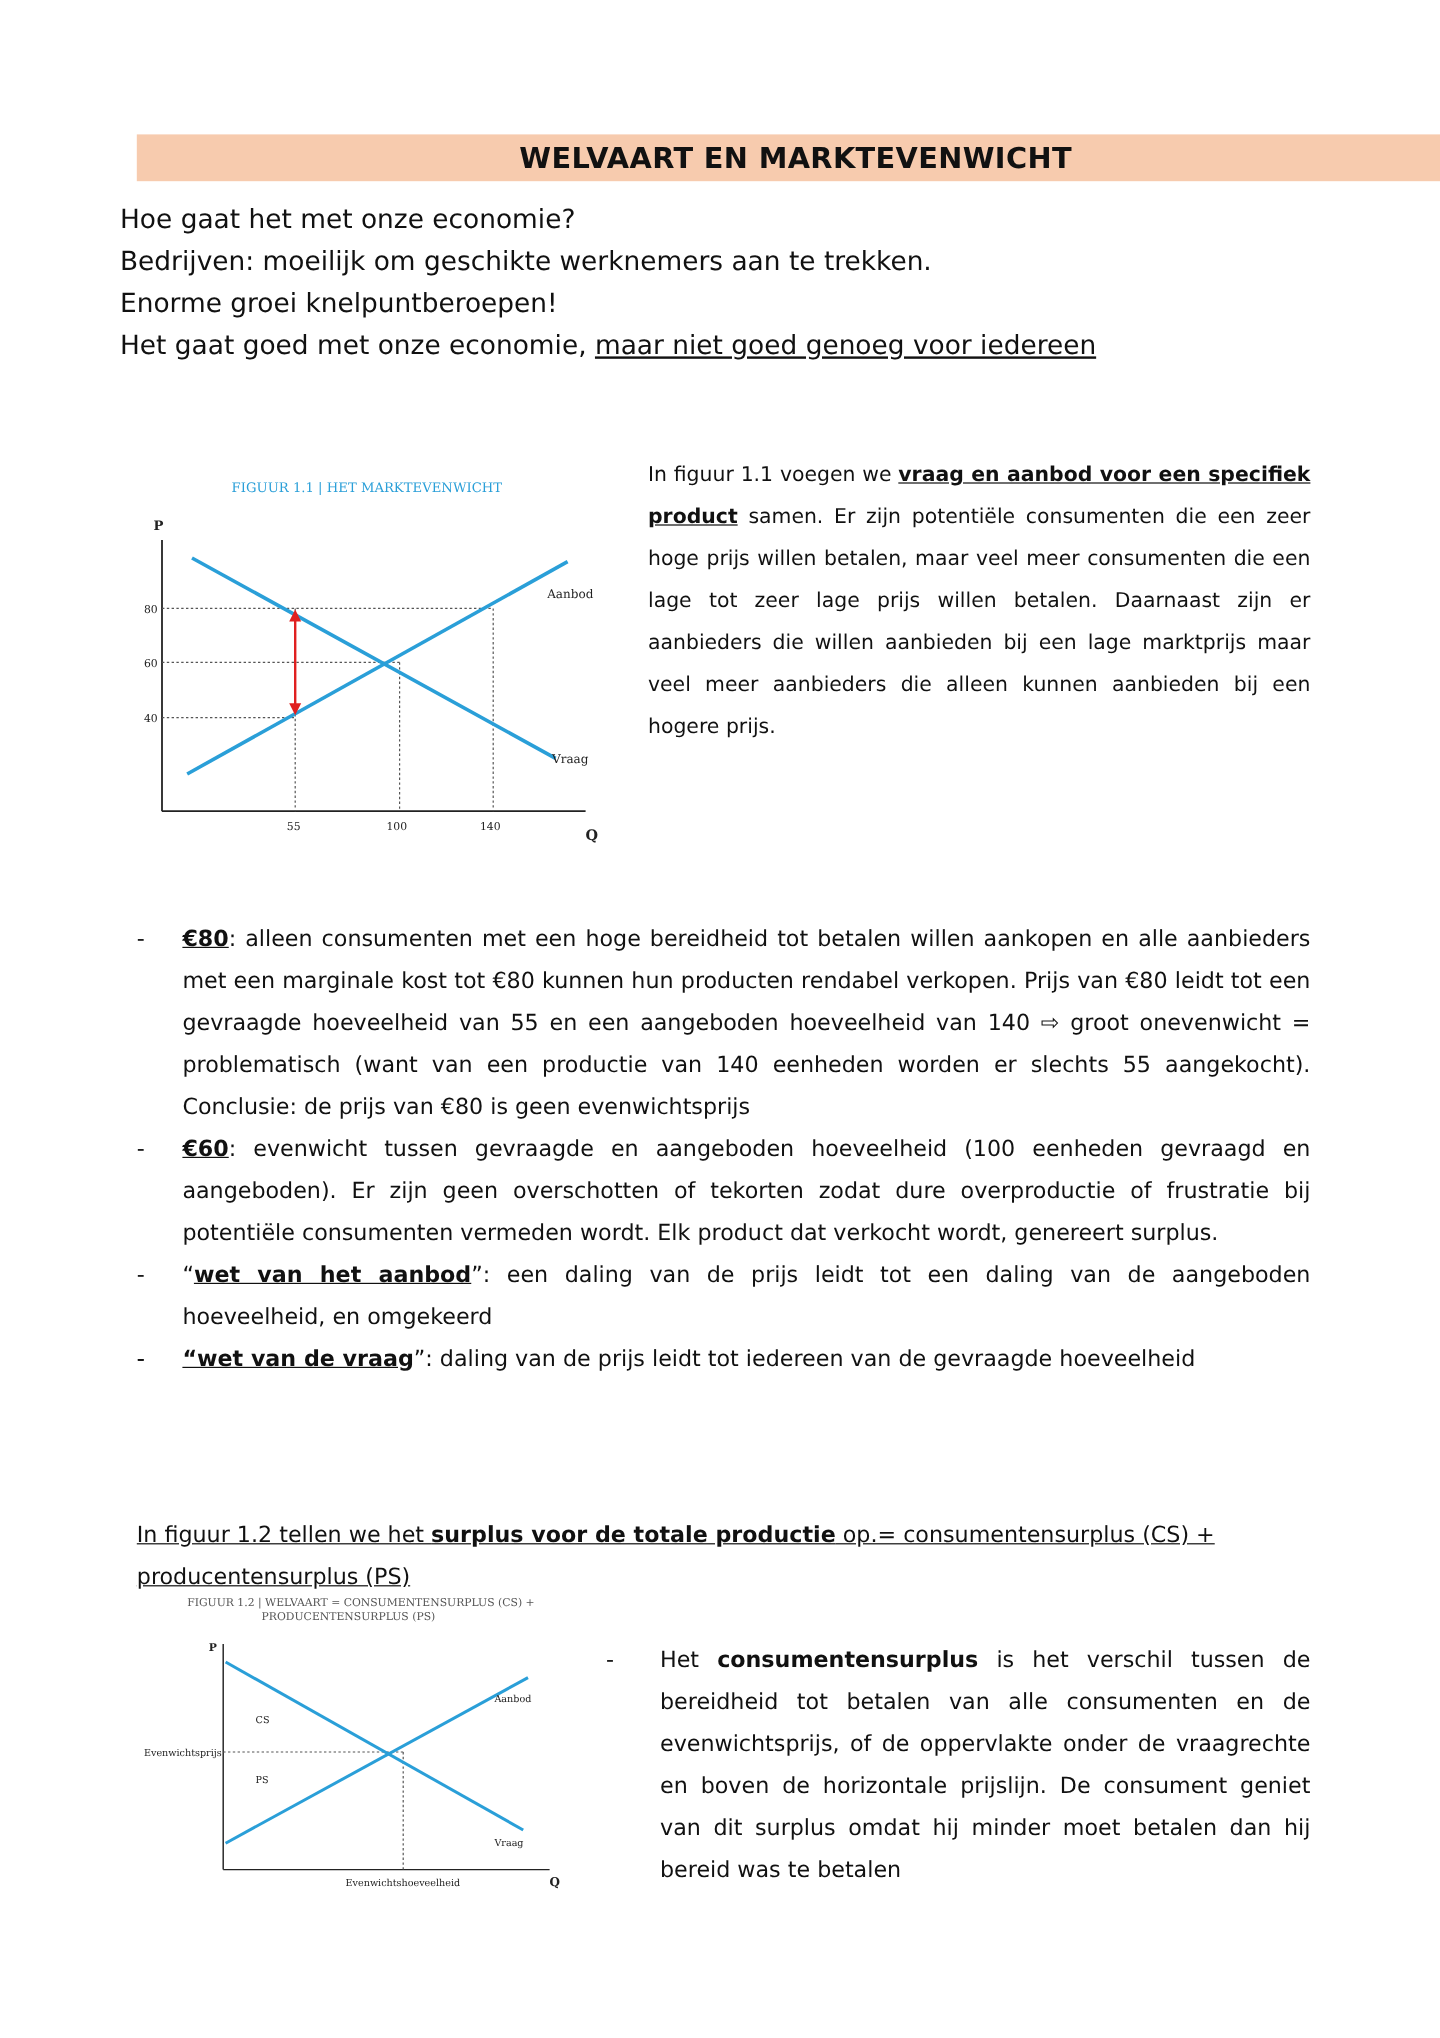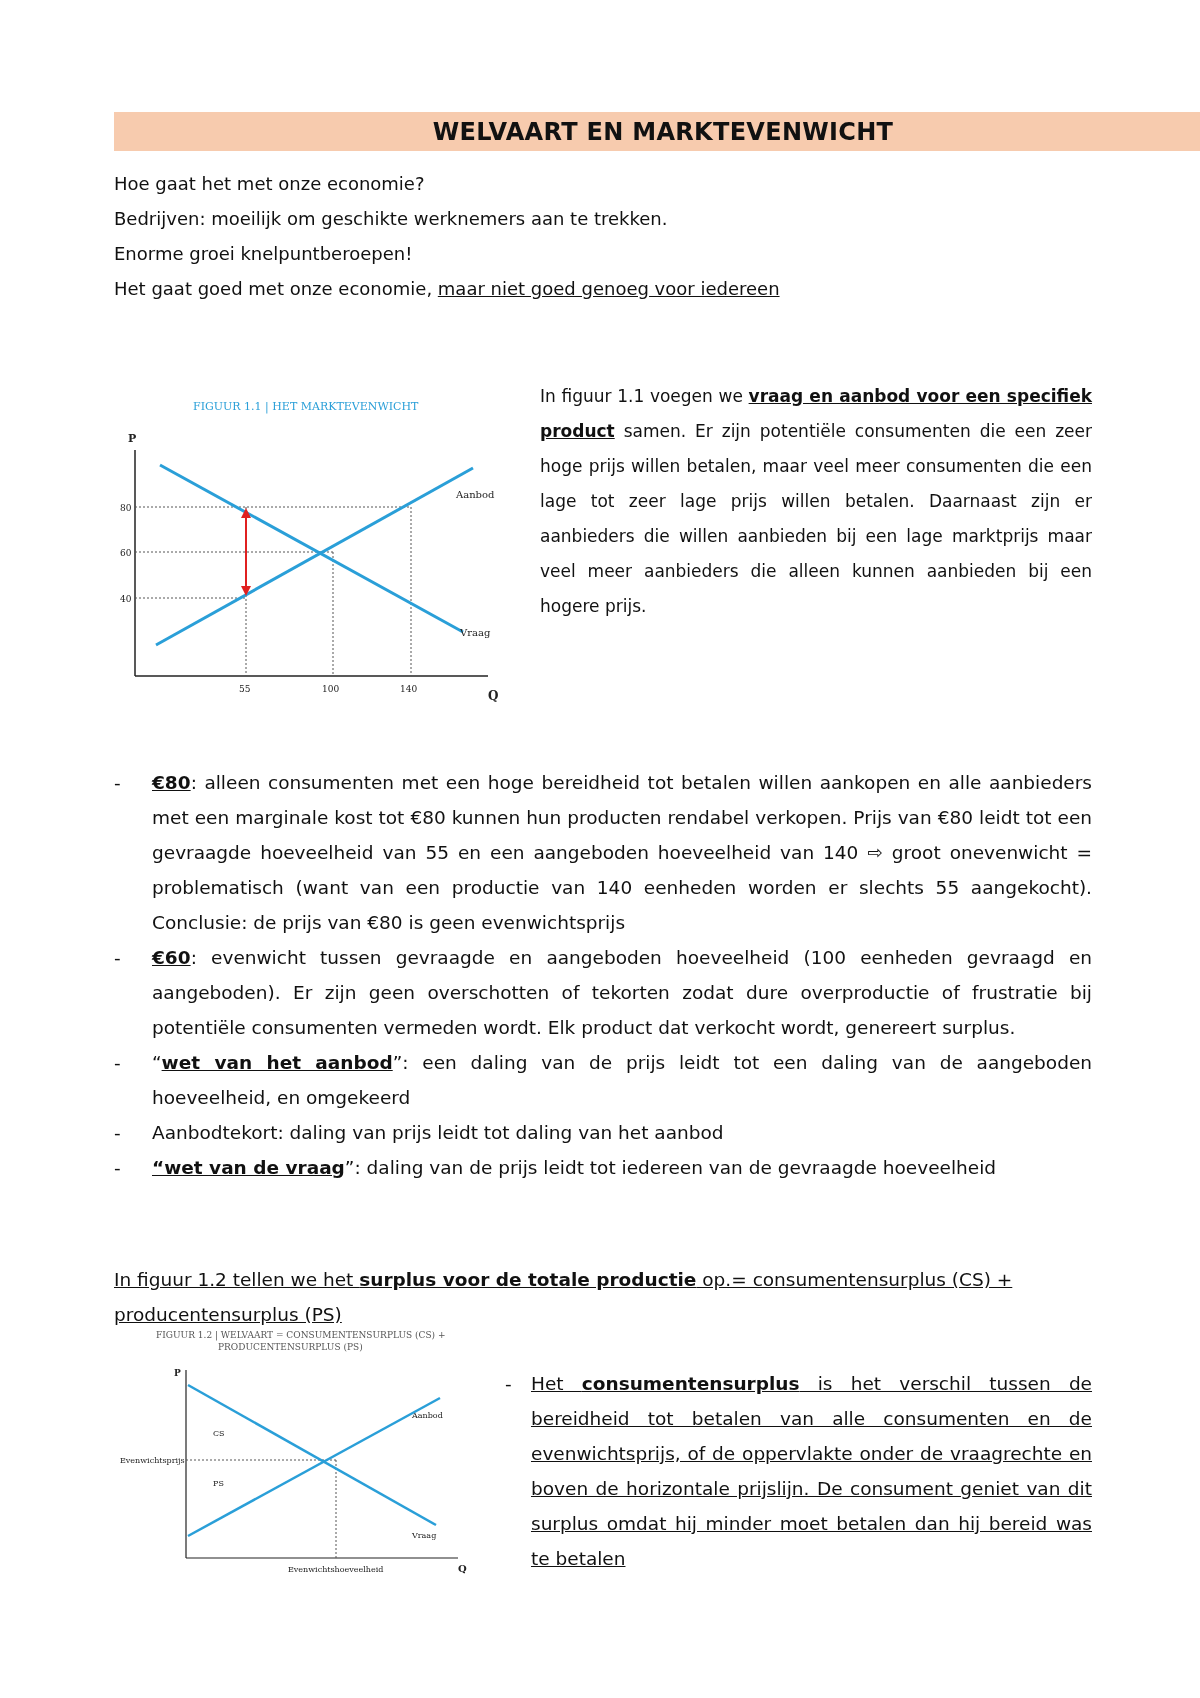--- a/index.html
+++ b/index.html
@@ -1,30 +1,30 @@
 <!DOCTYPE html>
 <html><head>
 <meta charset="utf-8">
 <style>
   html,body{margin:0;padding:0;background:#ffffff;}
   body{width:1200px;height:1698px;position:relative;font-family:"DejaVu Sans",sans-serif;color:#111;overflow:hidden;}
   .page{position:absolute;left:0;top:0;width:1200px;height:1698px;}
   .title-bar{position:absolute;left:114px;top:112px;width:1098px;height:39px;background:#f7cbae;display:flex;align-items:center;justify-content:center;font-family:"DejaVu Sans",sans-serif;font-weight:bold;font-size:24px;letter-spacing:0.3px;color:#111;}
-  .line{position:absolute;left:114px;font-size:18px;line-height:24px;white-space:nowrap;}
+  .line{position:absolute;left:100px;font-size:22px;line-height:24px;white-space:nowrap;}
   .section-heading{position:absolute;left:114px;top:331px;font-size:19px;color:#f0824a;}
   .u{text-decoration:underline;}
   .b{font-weight:bold;}
   .right-para{position:absolute;left:540px;top:379px;width:552px;font-size:17px;line-height:35px;text-align:justify;}
   .bullets{position:absolute;left:114px;top:765px;width:978px;font-size:18.5px;line-height:35px;}
   .bullet{position:relative;padding-left:38px;text-align:justify;}
   .bullet .dash{position:absolute;left:0;top:0;}
   .fig12-intro{position:absolute;left:114px;top:1262px;width:978px;font-size:18.5px;line-height:35px;text-decoration:underline;}
   .right-para2{position:absolute;left:505px;top:1366px;width:587px;font-size:18.5px;line-height:35px;text-align:justify;}
   .right-para2 .dash{position:absolute;left:0;top:0;}
-  .right-para2 .txt{margin-left:26px;display:block;text-decoration:underline;}
+  .right-para2 .txt{margin-left:45px;display:block;}
   svg text{font-family:"DejaVu Serif",serif;}
 </style>
 </head>
 <body>
 
 <div class="page">
 
   <div class="title-bar">WELVAART EN MARKTEVENWICHT</div>
 
   <div class="line" style="top:172px;">Hoe gaat het met onze economie?</div>
@@ -74,21 +74,21 @@
     <div class="bullet">
       <span class="dash">-</span><span></span><span class="b u">€80</span><span>: alleen consumenten met een hoge bereidheid tot betalen willen aankopen en alle aanbieders met een marginale kost tot €80 kunnen hun producten rendabel verkopen. Prijs van €80 leidt tot een gevraagde hoeveelheid van 55 en een aangeboden hoeveelheid van 140 ⇨ groot onevenwicht = problematisch (want van een productie van 140 eenheden worden er slechts 55 aangekocht). Conclusie: de prijs van €80 is geen evenwichtsprijs</span>
     </div>
     <div class="bullet">
       <span class="dash">-</span><span></span><span class="b u">€60</span><span>: evenwicht tussen gevraagde en aangeboden hoeveelheid (100 eenheden gevraagd en aangeboden). Er zijn geen overschotten of tekorten zodat dure overproductie of frustratie bij potentiële consumenten vermeden wordt. Elk product dat verkocht wordt, genereert surplus.</span>
     </div>
     <div class="bullet">
       <span class="dash">-</span><span>“</span><span class="b u">wet van het aanbod</span><span>”: een daling van de prijs leidt tot een daling van de aangeboden hoeveelheid, en omgekeerd</span>
     </div>
     <div class="bullet">
-      <span class="dash">-</span><span></span><span class="b u"></span><span>Aanbodtekort: daling van prijs leidt tot daling van het aanbod</span>
+      <span class="dash">-</span><span></span><span class="b u"></span>
     </div>
     <div class="bullet">
       <span class="dash">-</span><span></span><span class="b u">“wet van de vraag</span><span>”: daling van de prijs leidt tot iedereen van de gevraagde hoeveelheid</span>
     </div>
   </div>
 
   <div class="fig12-intro">
     <span>In figuur 1.2 tellen we het </span><span class="b">surplus voor de totale productie</span><span> op.= consumentensurplus (CS) + producentensurplus (PS)</span>
   </div>
 

